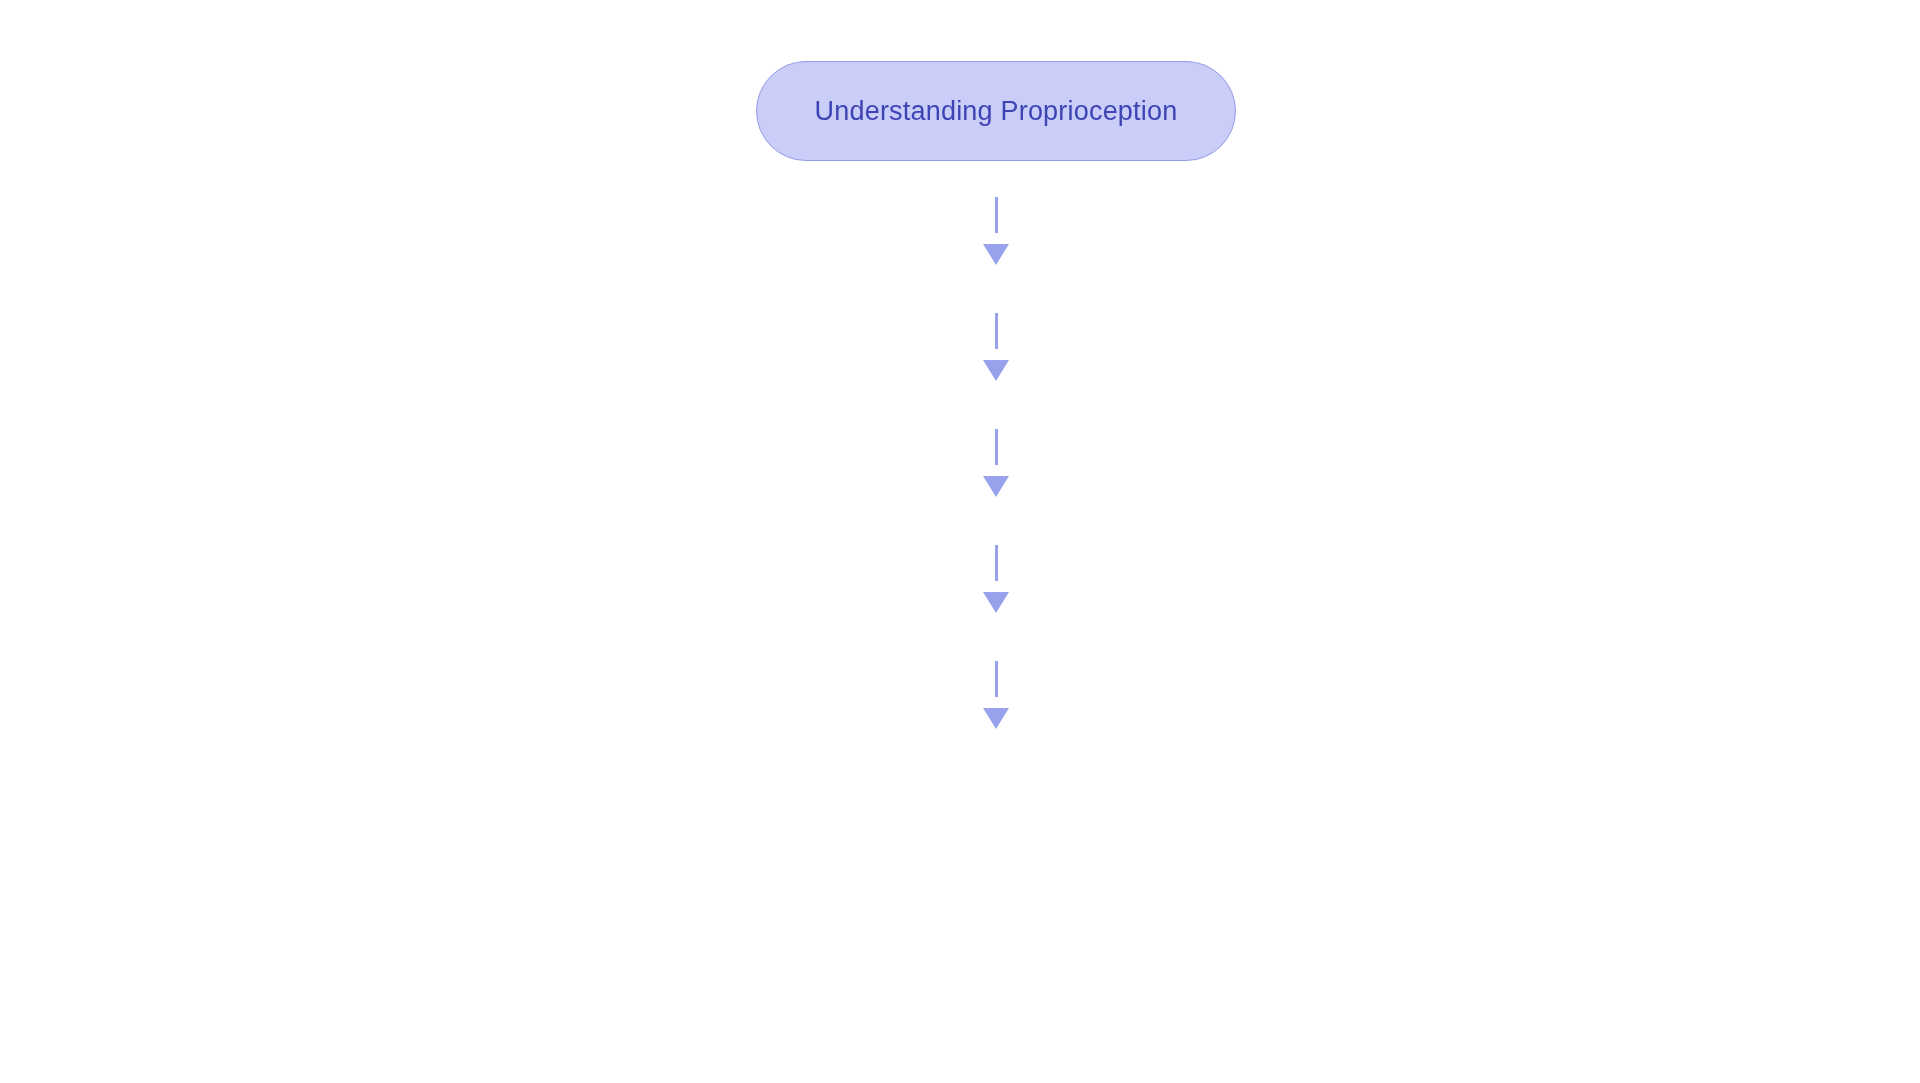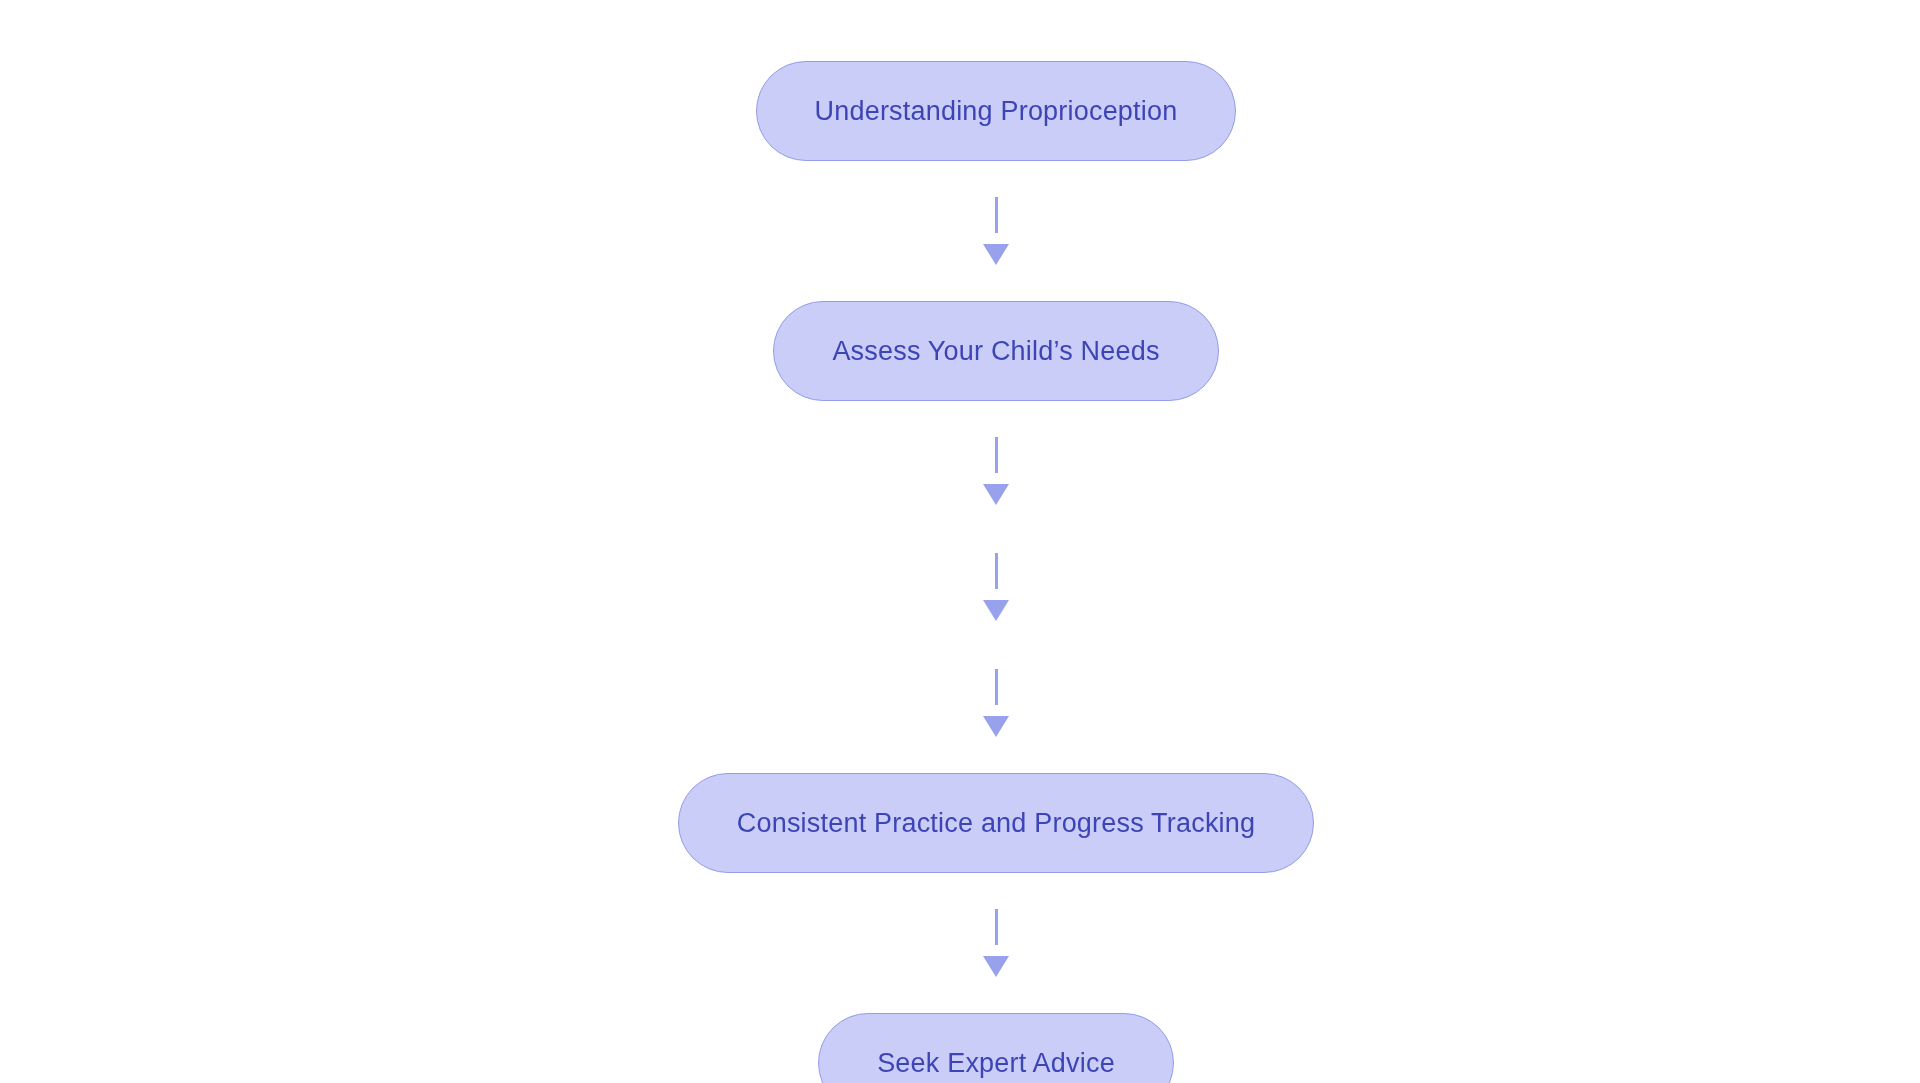--- a/index.html
+++ b/index.html
@@ -71,47 +71,38 @@
 
   <div class="node">
     <span class="node-label">Understanding Proprioception</span>
   </div>
 
   <div class="connector">
     <div class="arrow-line"></div>
     <div class="arrow-head"></div>
   </div>
 
-  <div class="node">
-    <span class="node-label">Assess Your Child’s Needs</span>
-  </div>
 
   <div class="connector">
     <div class="arrow-line"></div>
     <div class="arrow-head"></div>
   </div>
 
 
   <div class="connector">
     <div class="arrow-line"></div>
     <div class="arrow-head"></div>
   </div>
 
 
   <div class="connector">
     <div class="arrow-line"></div>
     <div class="arrow-head"></div>
   </div>
 
-  <div class="node">
-    <span class="node-label">Consistent Practice and Progress Tracking</span>
-  </div>
 
   <div class="connector">
     <div class="arrow-line"></div>
     <div class="arrow-head"></div>
   </div>
 
-  <div class="node">
-    <span class="node-label">Seek Expert Advice</span>
-  </div>
 
 </div>
 
 </body></html>

